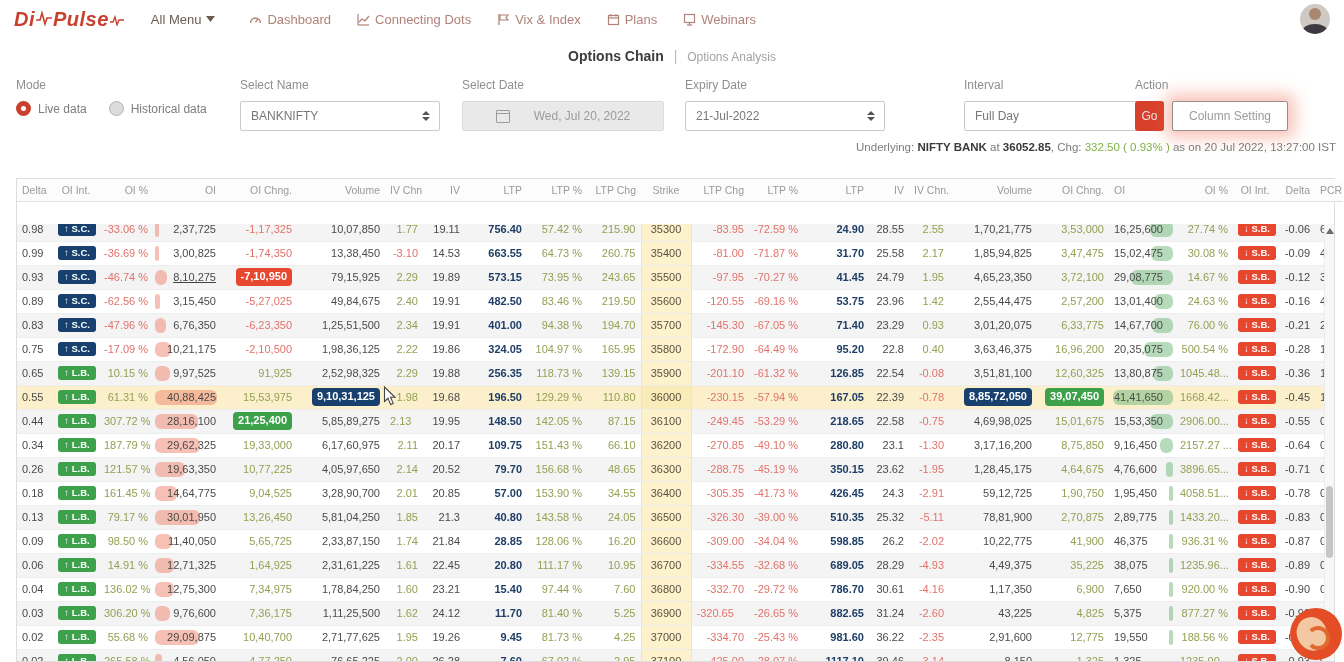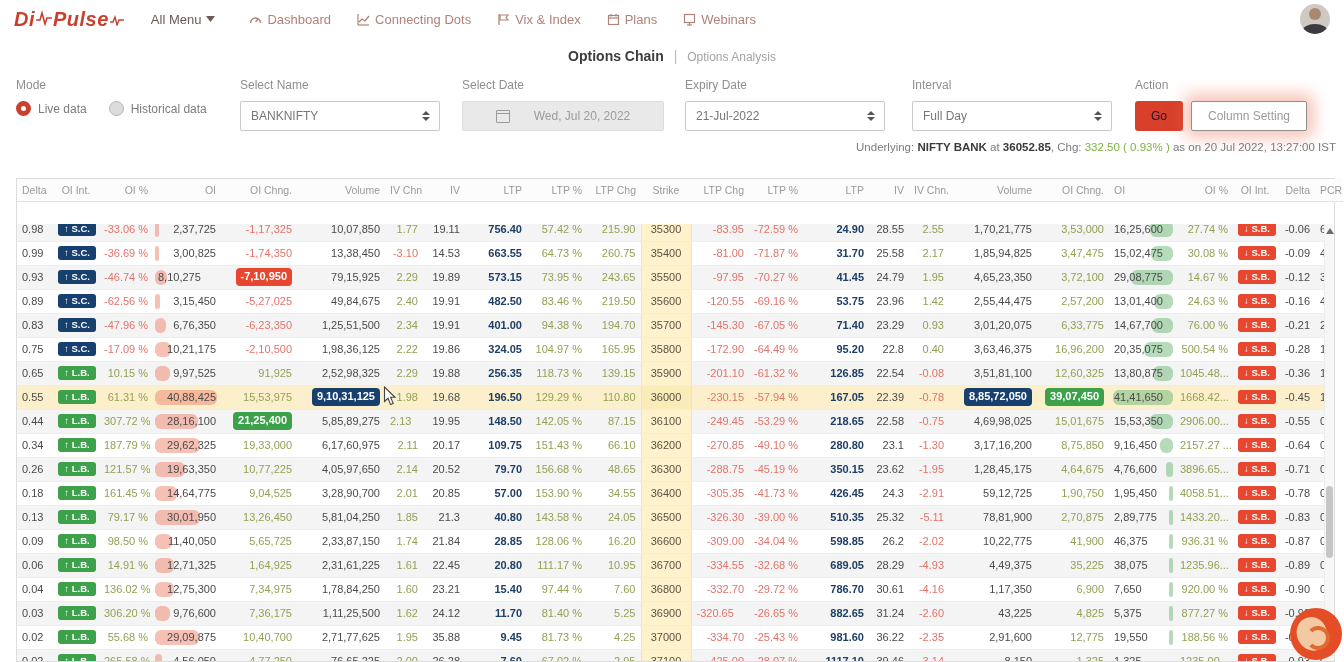--- a/index.html
+++ b/index.html
@@ -33,21 +33,21 @@
   .updown .u{border-bottom:4px solid #555;}
   .updown .d{border-top:4px solid #555;}
   .datebox{height:28px;border:1px solid #dcdcdc;border-radius:2px;background:#e9e9e9;display:flex;align-items:center;justify-content:center;gap:24px;font-size:12px;color:#9b9b9b;cursor:default;}
   .calicon{width:12px;height:11px;border:1px solid #9b9b9b;border-radius:1px;position:relative;}
   .calicon:before{content:"";position:absolute;top:2px;left:0;right:0;border-top:1px solid #9b9b9b;}
   .radio-row{display:flex;align-items:center;gap:22px;margin-top:4px;}
   .radio{display:flex;align-items:center;gap:7px;font-size:12px;color:#7d7d7d;cursor:pointer;}
   .rdot{width:15px;height:15px;border-radius:50%;box-sizing:border-box;}
   .rdot.on{border:5px solid #c8402e;background:#fff;}
   .rdot.off{border:1px solid #b5b5b5;background:#dcdcdc;}
-  .btn-go{width:48px;height:30px;background:#d8402c;color:#0f172a;border:none;border-radius:3px;font-size:12px;cursor:pointer;font-family:inherit;}
+  .btn-go{width:29px;height:30px;background:#d8402c;color:#e5e5e5;border:none;border-radius:3px;font-size:12px;cursor:pointer;font-family:inherit;}
   .btn-colset{height:30px;padding:0 16px;background:#fff;border:1px solid #8f8f8f;border-radius:2px;color:#9b9b9b;font-size:12px;cursor:pointer;font-family:inherit;box-shadow:0 0 16px 7px rgba(236,96,66,.38);}
   .actionrow{display:flex;gap:8px;align-items:center;}
   
   .underlying{position:absolute;top:141px;right:8px;font-size:11.5px;color:#7b7b7b;}
   .underlying b{color:#3a3a3a;}
   .underlying .chg{color:#7cb342;}
   
   .table-wrap{position:absolute;top:178px;left:16px;right:9px;bottom:0;border:1px solid #ddd;background:#fff;box-sizing:border-box;}
   table.grid{border-collapse:collapse;table-layout:fixed;width:100%;}
   .group-row th{height:22px;background:#f6f6f6;color:#8c8c8c;font-size:11px;font-weight:400;border-bottom:1px solid #e3e3e3;}
@@ -194,21 +194,21 @@
   <div class="fblock" style="left:669px;width:200px;">
     <div class="flabel">Expiry Date</div>
     <div class="selectbox">
       <span>21-Jul-2022</span>
       <span class="updown">
           <i class="u"></i>
           <i class="d"></i>
         </span>
     </div>
   </div>
-  <div class="fblock" style="left:896px;width:200px;">
+  <div class="fblock" style="left:948px;width:200px;">
     <div class="flabel">Interval</div>
     <div class="selectbox">
       <span>Full Day</span>
       <span class="updown">
           <i class="u"></i>
           <i class="d"></i>
         </span>
     </div>
   </div>
   <div class="fblock" style="left:1119px;">
@@ -364,21 +364,21 @@
             <td class="barcell" style="text-align: left;"><div class="bar put" style="width: 22px;"></div><span class="txt neutral">15,02,475</span></td>
             <td class="pos" style="text-align: right;">30.08 %</td>
             <td style="text-align: center;"><span class="pill red">↓ S.B.</span></td>
             <td class="neutral" style="text-align: right;">-0.09</td>
             <td class="neutral" style="text-align: left;">4.9</td>
           </tr>
           <tr class="odd">
             <td class="neutral" style="text-align: left;">0.93</td>
             <td style="text-align: center;"><span class="pill navy">↑ S.C.</span></td>
             <td class="neg" style="text-align: right;">-46.74 %</td>
-            <td class="barcell" style=""><div class="bar call" style="width: 12px;"></div><span class="txt neutral">8,10,275</span></td>
+            <td class="barcell" style="text-align: right; text-decoration: underline;"><div class="bar call" style="width: 12px;"></div><span class="txt neutral">8,10,275</span></td>
             <td style="text-align: right;"><span class="vbadge red">-7,10,950</span></td>
             <td class="neutral" style="text-align: right;">79,15,925</td>
             <td class="pos" style="text-align: right;">2.29</td>
             <td class="neutral" style="text-align: right;">19.89</td>
             <td class="ltpv" style="text-align: right;">573.15</td>
             <td class="pos" style="text-align: right;">73.95 %</td>
             <td class="pos" style="text-align: right;">243.65</td>
             <td class="strike" style="text-align: center;">35500</td>
             <td class="neg" style="text-align: right;">-97.95</td>
             <td class="neg" style="">-70.27 %</td>
@@ -758,21 +758,21 @@
             <td class="neutral" style="text-align: left;">0.0</td>
           </tr>
           <tr class="even">
             <td class="neutral" style="text-align: left;">0.02</td>
             <td style="text-align: center;"><span class="pill green">↑ L.B.</span></td>
             <td class="pos" style="text-align: right;">55.68 %</td>
             <td class="barcell" style="text-align: right;"><div class="bar call" style="width: 44px;"></div><span class="txt neutral">29,09,875</span></td>
             <td class="pos" style="text-align: right;">10,40,700</td>
             <td class="neutral" style="text-align: right;">2,71,77,625</td>
             <td class="pos" style="text-align: right;">1.95</td>
-            <td class="neutral" style="text-align: right;">35.88</td>
+            <td class="neutral" style="text-align: right;">19.26</td>
             <td class="ltpv" style="text-align: right;">9.45</td>
             <td class="pos" style="text-align: right;">81.73 %</td>
             <td class="pos" style="text-align: right;">4.25</td>
             <td class="strike" style="text-align: center;">37000</td>
             <td class="neg" style="text-align: right;">-334.70</td>
             <td class="neg" style="text-align: right;">-25.43 %</td>
             <td class="ltpv" style="text-align: right;">981.60</td>
             <td class="neutral" style="text-align: right;">36.22</td>
             <td class="neg" style="text-align: right;">-2.35</td>
             <td class="neutral" style="text-align: right;">2,91,600</td>

